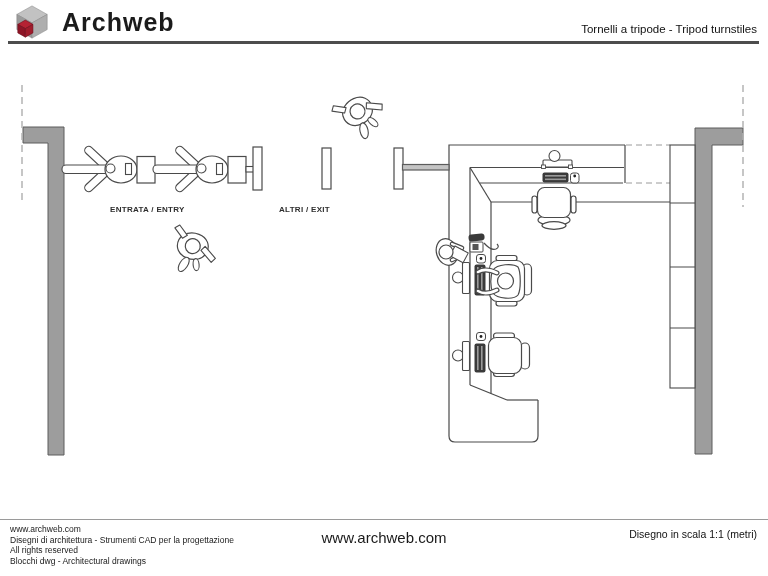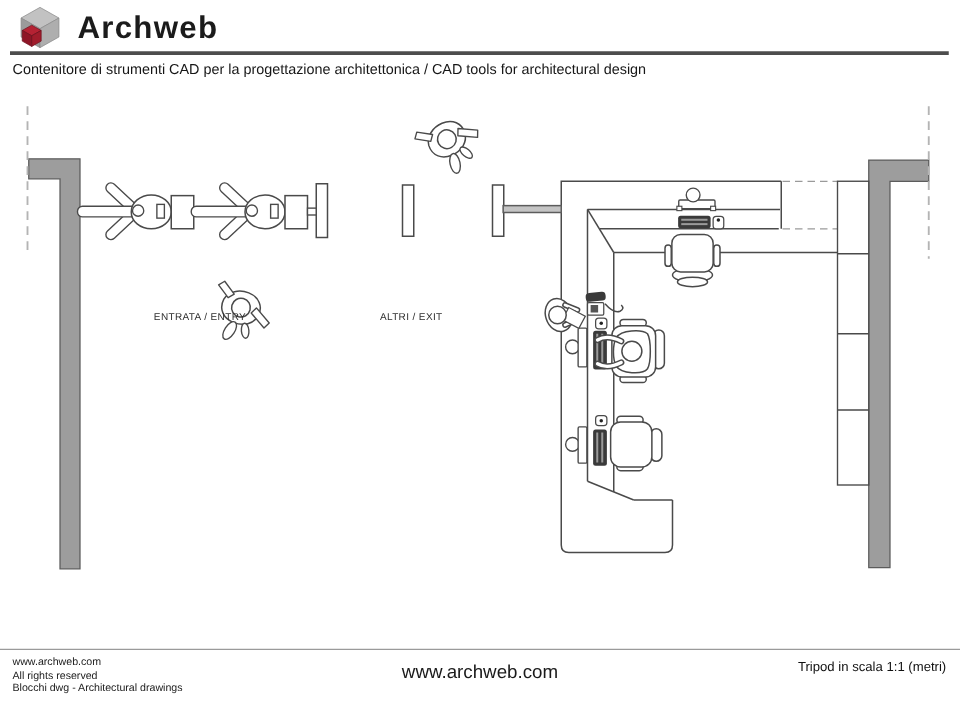--- a/index.html
+++ b/index.html
@@ -10,22 +10,22 @@
   
   .hdr{position:absolute;left:0;top:0;width:768px;height:42px;}
   .logo{position:absolute;left:13px;top:4px;display:flex;align-items:center;gap:11px;}
   .logo-word{font-size:25px;font-weight:bold;letter-spacing:1px;color:#1b1b1b;}
   .page-title{position:absolute;right:11px;top:23px;font-size:11.5px;color:#111;}
   .hdr-rule{position:absolute;left:8px;right:9px;top:41px;height:3px;background:#4d4d4d;}
   .subtitle{position:absolute;left:10px;top:50px;font-size:11.5px;color:#161616;}
   
   .plan-svg{position:absolute;left:0;top:0;width:768px;height:576px;z-index:0;}
   .plan-label{
-    position:absolute;z-index:1;font-size:8px;font-weight:400;letter-spacing:.3px;
-    color:#2e2e2e;width:100px;text-align:center;margin-top:44px;
+    position:absolute;z-index:1;font-size:8px;font-weight:700;letter-spacing:.3px;
+    color:#2e2e2e;width:100px;
   }
   .lbl-entry{left:110px;top:205px;}
   .lbl-exit{left:279px;top:205px;}
   
   .notice-it{position:absolute;left:10px;top:504px;font-size:8.5px;letter-spacing:.2px;color:#1a1a1a;}
   .notice-en{position:absolute;right:11px;top:502px;font-size:10.5px;color:#111;}
   .ftr-rule{position:absolute;left:0;right:0;top:519px;height:1px;background:#9a9a9a;}
   .info-block{position:absolute;left:10px;top:524px;font-size:8.5px;line-height:10.5px;color:#1a1a1a;}
   .site-url{position:absolute;left:384px;top:529px;transform:translateX(-50%);font-size:15px;color:#1a1a1a;}
   .scale-note{position:absolute;right:11px;top:528px;font-size:10.5px;color:#111;}
@@ -190,29 +190,30 @@
       <svg width="38" height="36" viewBox="0 0 40 38">
         <polygon points="20,2 36,11 20,20 4,11" fill="#c2c2c2" stroke="#8a8a8a" stroke-width="0.6"></polygon>
         <polygon points="4,11 20,20 20,36 4,27" fill="#9b9b9b" stroke="#8a8a8a" stroke-width="0.6"></polygon>
         <polygon points="36,11 20,20 20,36 36,27" fill="#aeaeae" stroke="#8a8a8a" stroke-width="0.6"></polygon>
         <polygon points="13,17 21,21.5 13,26 5,21.5" fill="#b52233" stroke="#6d0f1d" stroke-width="0.6"></polygon>
         <polygon points="5,21.5 13,26 13,35 5,30.5" fill="#8e1526" stroke="#6d0f1d" stroke-width="0.6"></polygon>
         <polygon points="21,21.5 13,26 13,35 21,30.5" fill="#a01c2b" stroke="#6d0f1d" stroke-width="0.6"></polygon>
       </svg>
       <span class="logo-word">Archweb</span>
     </div>
+    <div class="page-title">Tornelli a tripode - Tripod turnstiles</div>
   </header>
   <div class="hdr-rule"></div>
-  <div class="subtitle">Contenitore di strumenti CAD per la progettazione architettonica  /  CAD tools for architectural design</div>
 
   <div class="plan-label lbl-entry">ENTRATA / ENTRY</div>
   <div class="plan-label lbl-exit">ALTRI / EXIT</div>
 
   <div class="ftr-rule"></div>
   <div class="info-block">
     <div>www.archweb.com</div>
+    <div>Disegni di architettura - Strumenti CAD  per la progettazione</div>
     <div>All rights reserved</div>
     <div>Blocchi dwg - Architectural drawings</div>
   </div>
   <div class="site-url">www.archweb.com</div>
-  <div class="scale-note">Tripod in scala 1:1 (metri)</div>
+  <div class="scale-note">Disegno in scala 1:1 (metri)</div>
 
 </div>
 
 </body></html>

